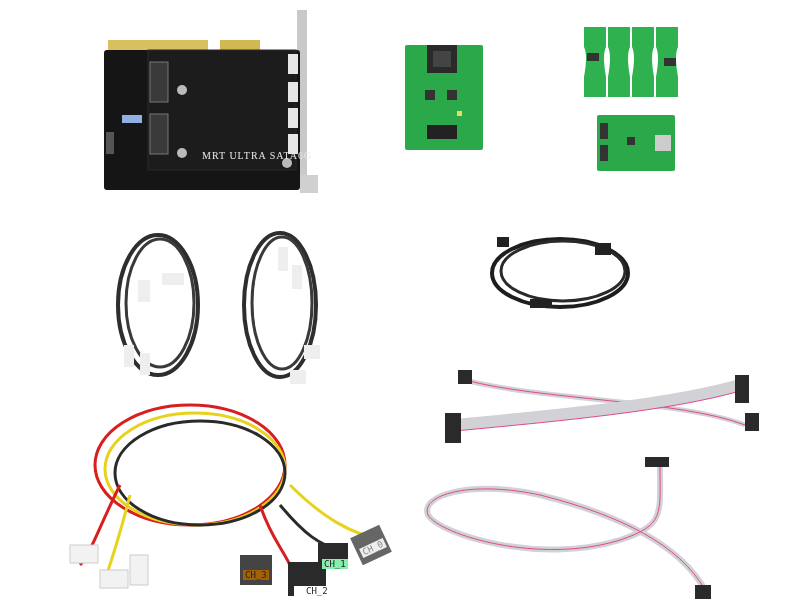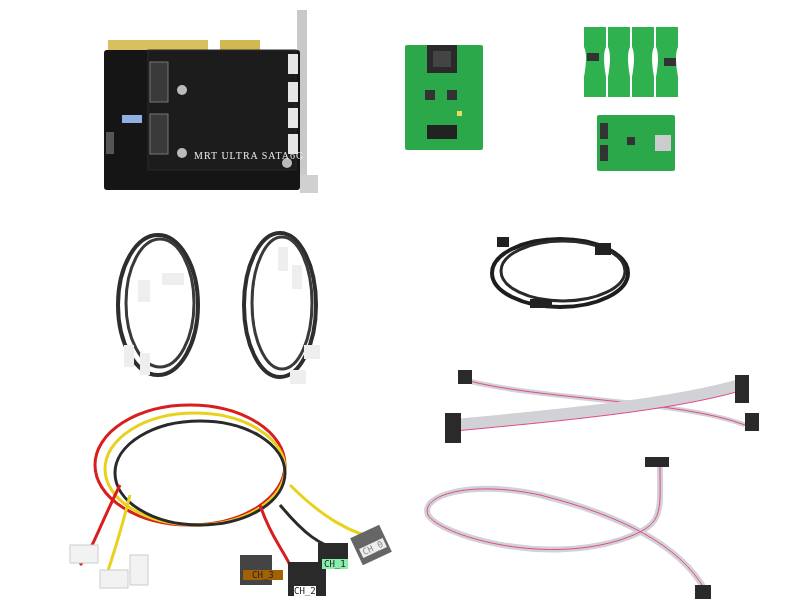--- a/index.html
+++ b/index.html
@@ -32,21 +32,21 @@
     <rect x="188" y="98" width="10" height="20" fill="#e6e6e6"></rect>
     <rect x="188" y="124" width="10" height="20" fill="#e6e6e6"></rect>
 
     <circle cx="82" cy="80" r="5" fill="#bbb"></circle>
     <circle cx="82" cy="143" r="5" fill="#bbb"></circle>
     <circle cx="187" cy="153" r="5" fill="#bbb"></circle>
 
     <rect x="22" y="105" width="20" height="8" fill="#8fb0e0"></rect>
     <rect x="6" y="122" width="8" height="22" fill="#555"></rect>
   </svg>
-  <div class="abs" style="left:94px;top:140px;font-family:'Liberation Serif',serif;font-size:10px;color:#e8e8e8;letter-spacing:1px;white-space:nowrap;">MRT ULTRA SATA6G</div>
+  <div class="abs" style="left:102px;top:140px;font-family:'Liberation Serif',serif;font-size:10px;color:#e8e8e8;letter-spacing:1px;white-space:nowrap;">MRT ULTRA SATA6G</div>
 </div>
 
 <div class="abs" style="left:405px;top:45px;width:80px;height:110px;">
   <svg width="80" height="110">
     <rect x="0" y="0" width="78" height="105" fill="#2aa84a" rx="2"></rect>
     <rect x="22" y="0" width="30" height="28" fill="#2a2a2a"></rect>
     <rect x="28" y="6" width="18" height="16" fill="#444"></rect>
     <rect x="20" y="45" width="10" height="10" fill="#333"></rect>
     <rect x="42" y="45" width="10" height="10" fill="#333"></rect>
     <rect x="22" y="80" width="30" height="14" fill="#222"></rect>
@@ -138,17 +138,17 @@
       <path d="M200 110 C210 140 220 150 230 170" stroke="#d81e1e"></path>
     </g>
     <rect x="10" y="150" width="28" height="18" fill="#f2f2f2" stroke="#ccc"></rect>
     <rect x="40" y="175" width="28" height="18" fill="#f2f2f2" stroke="#ccc"></rect>
     <rect x="70" y="160" width="18" height="30" fill="#f2f2f2" stroke="#ccc"></rect>
     <rect x="180" y="160" width="32" height="30" fill="#444"></rect>
     <rect x="228" y="167" width="38" height="34" fill="#2a2a2a"></rect>
     <rect x="258" y="148" width="30" height="26" fill="#2a2a2a"></rect>
     <rect x="295" y="135" width="32" height="30" fill="#666" transform="rotate(-25 311 150)"></rect>
   </svg>
-  <div class="abs lbl" style="left:183px;top:175px;font-size:9px;background:#a16207;color:#222;padding:0 9px;">CH_3</div>
-  <div class="abs lbl" style="left:234px;top:191px;font-size:9px;background:#fff;color:#222;padding:0 0;">CH_2</div>
+  <div class="abs lbl" style="left:183px;top:175px;font-size:9px;background:#a16207;color:#222;padding:0 2px;">CH_3</div>
+  <div class="abs lbl" style="left:234px;top:191px;font-size:9px;background:#fff;color:#222;padding:0 12px;">CH_2</div>
   <div class="abs lbl" style="left:262px;top:164px;font-size:9px;background:#86efac;color:#222;padding:0 2px;">CH_1</div>
   <div class="abs lbl" style="left:300px;top:148px;font-size:9px;background:#eee;color:#888;padding:0 2px;transform:rotate(-25deg);">CH_0</div>
 </div>
 
 </body></html>

